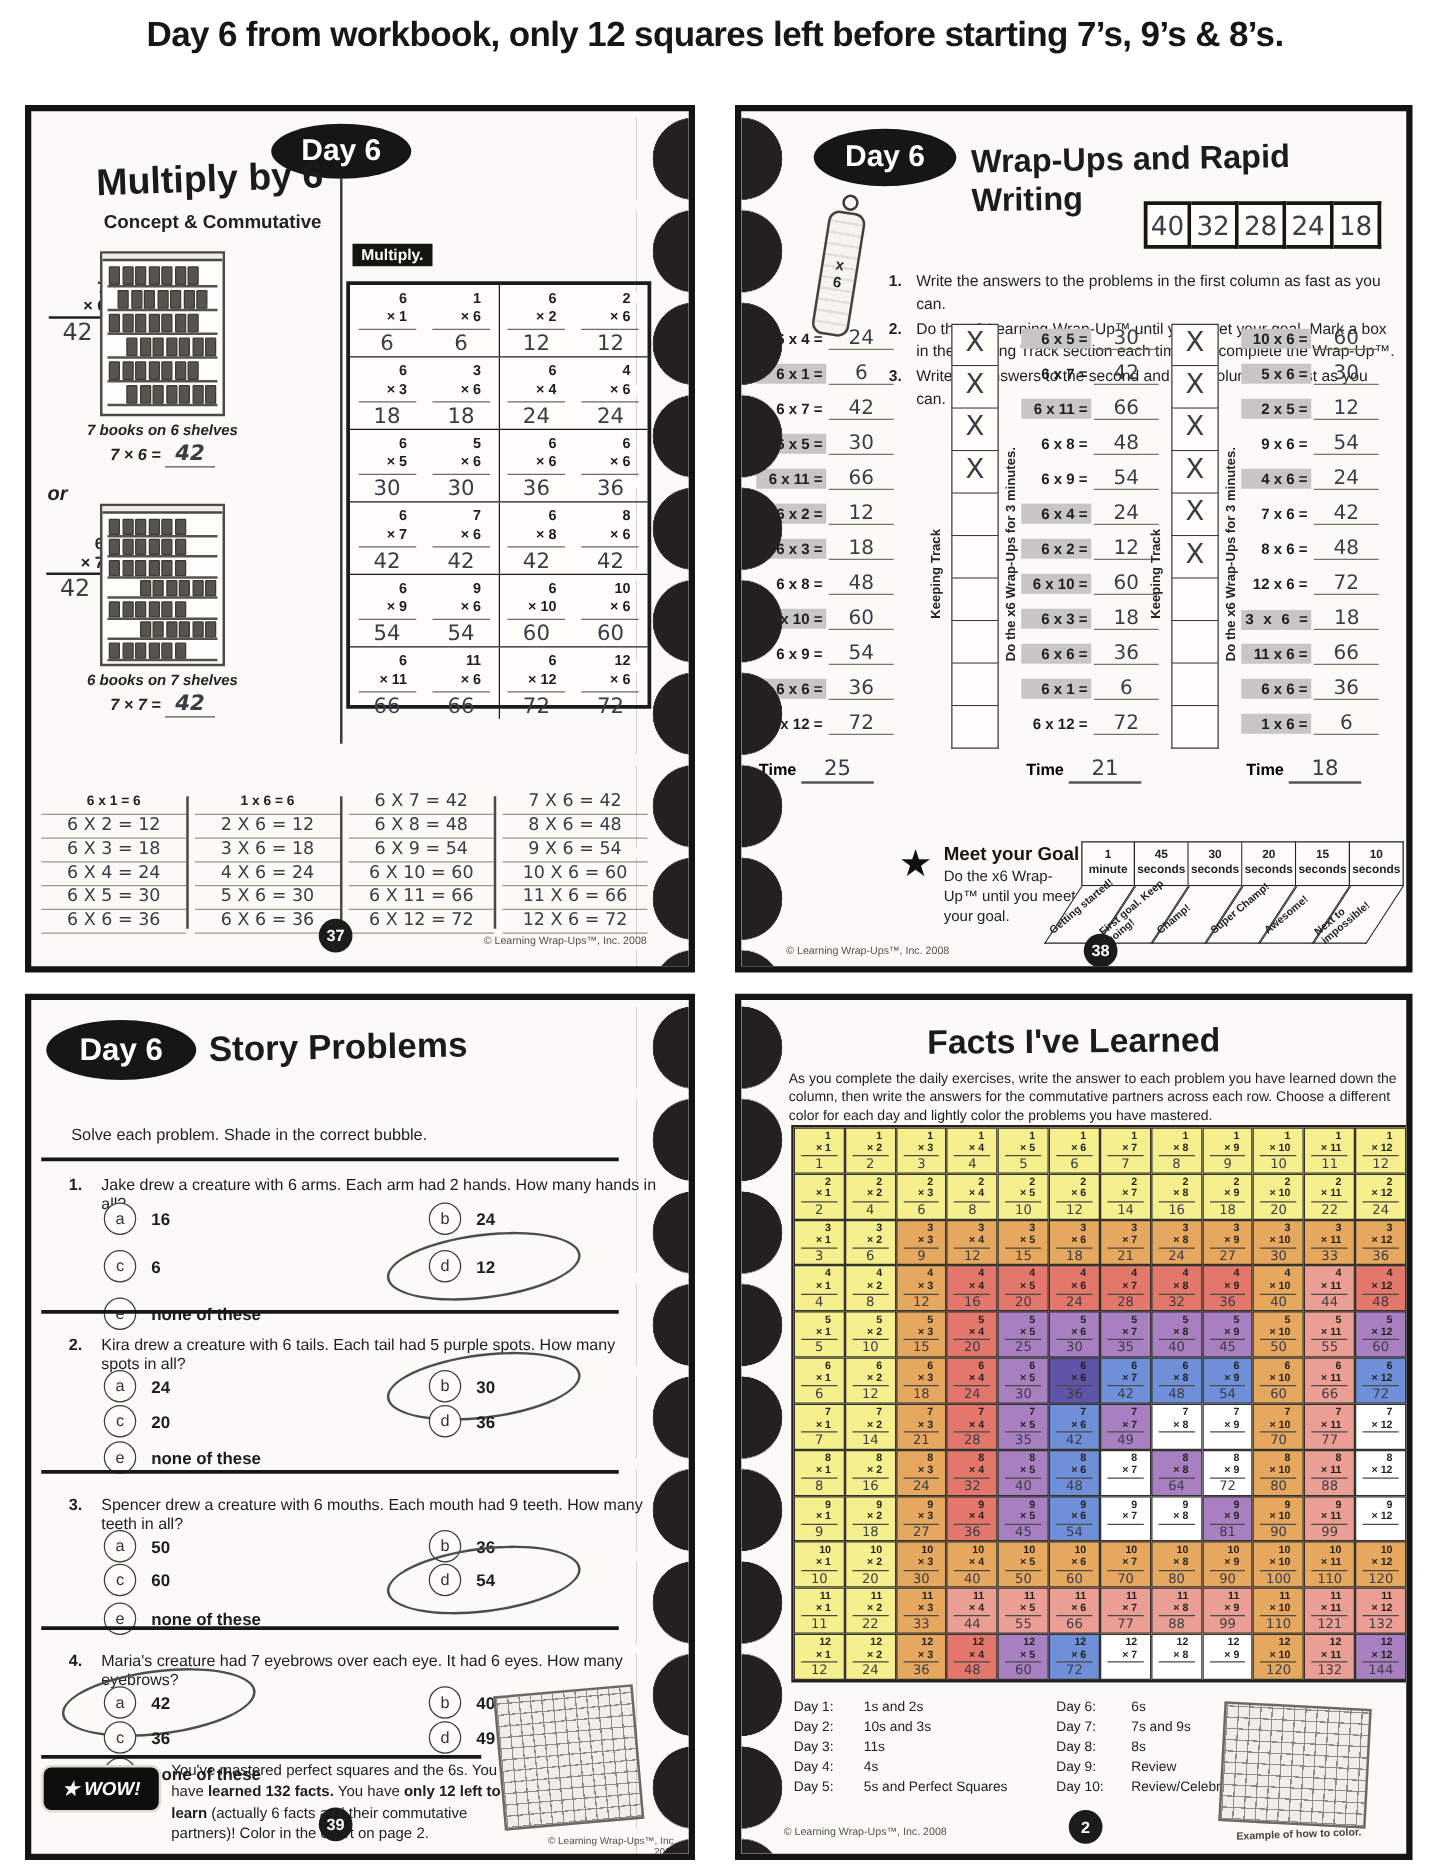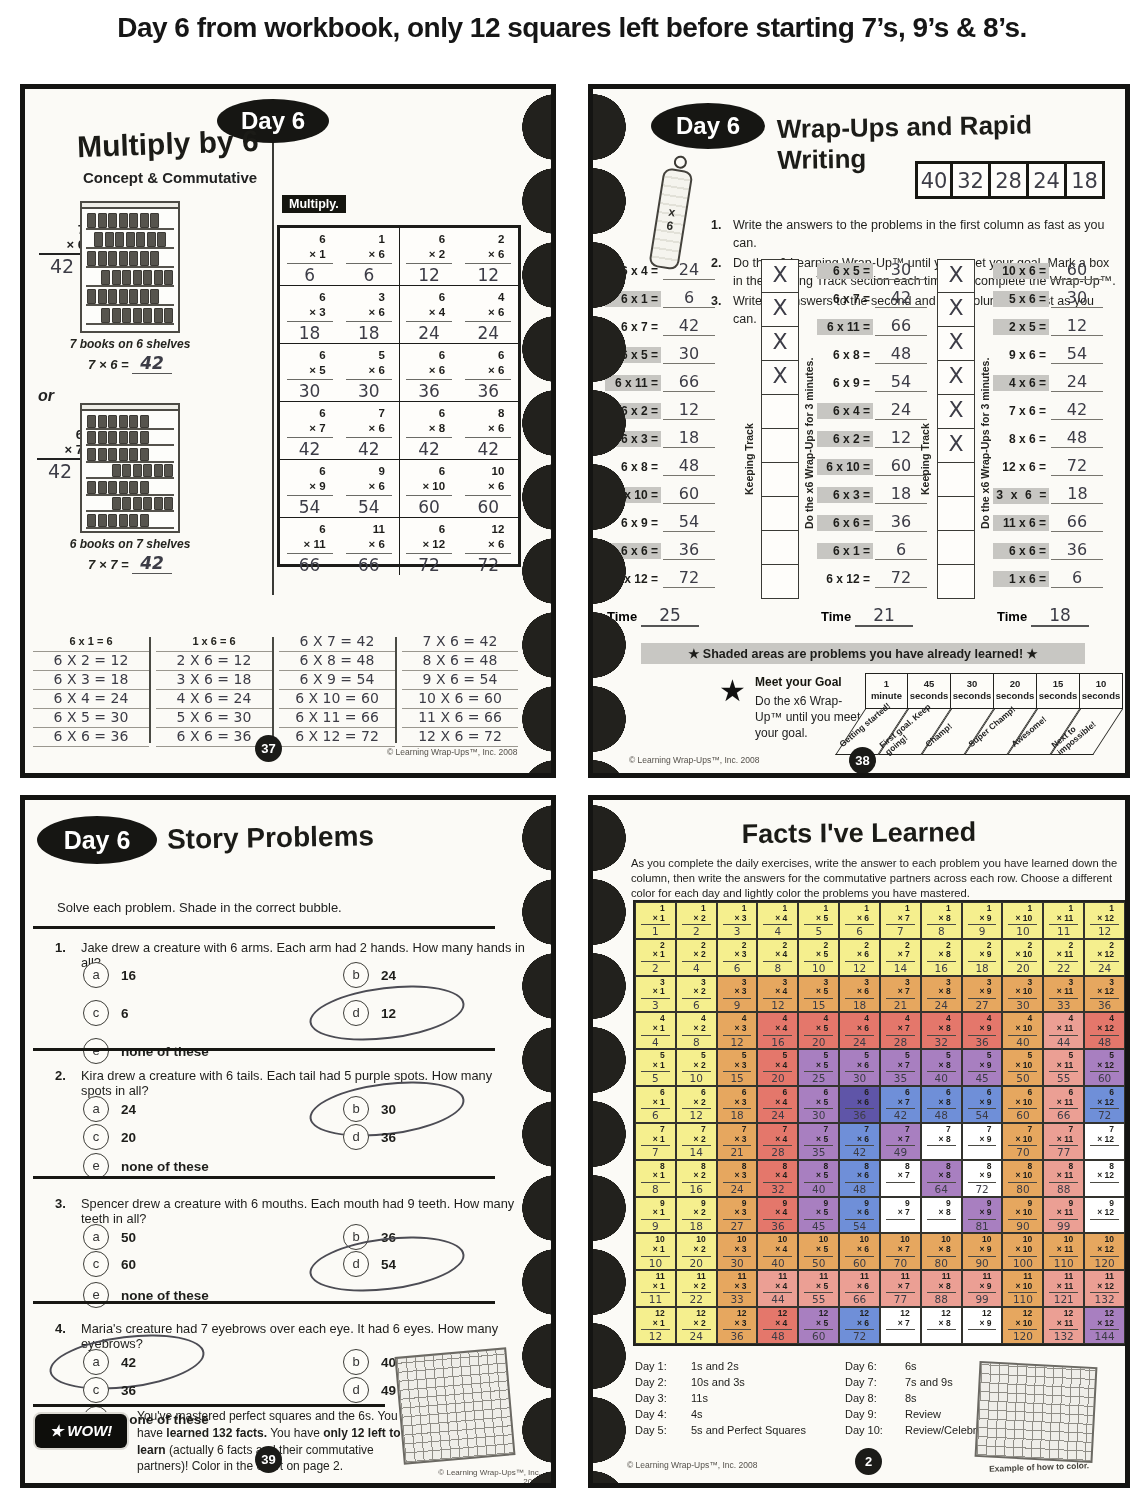--- a/index.html
+++ b/index.html
@@ -58,21 +58,21 @@
   .plabel.sh{background:#c7c6c2;}
   .pline{display:inline-block;width:52px;border-bottom:1.8px solid #77756e;text-align:center;font-size:16px;margin-left:2px;line-height:1.1;}
   .track{position:absolute;}
   .tbox{width:38px;height:34px;border:1.8px solid #3a3a35;border-top:none;background:#fefdfa;text-align:center;font-size:22px;line-height:30px;}
   .tbox:first-child{border-top:1.8px solid #3a3a35;}
   .vlab{position:absolute;writing-mode:vertical-rl;transform:rotate(180deg);font-size:10.5px;font-weight:bold;color:#262622;}
   .timerow{position:absolute;font-size:13px;font-weight:800;}
   .timerow .tl{display:inline-block;width:58px;border-bottom:2px solid #555;text-align:center;font-weight:normal;font-size:17px;margin-left:4px;}
   .shadednote{position:absolute;background:#c8c7c3;color:#1d1d1a;font-size:12.5px;font-weight:800;text-align:center;padding:3px 0;}
   .goalstar{position:absolute;font-size:30px;color:#111;}
-  .goaltitle{position:absolute;font-size:12px;font-weight:800;color:#16160f;}
+  .goaltitle{position:absolute;font-size:15px;font-weight:800;color:#16160f;}
   .goaltext{position:absolute;font-size:12px;color:#222;line-height:1.35;}
   .gcell{position:absolute;width:43px;height:36px;border:1.7px solid #22221e;border-left:none;background:#fdfcf8;font-size:9.5px;font-weight:bold;text-align:center;padding-top:4px;line-height:1.3;color:#222;}
   .gcell.first{border-left:1.7px solid #22221e;}
   .slant{position:absolute;width:43px;height:46px;border:1.7px solid #22221e;border-top:none;background:#fdfcf8;transform:skewX(-33deg);transform-origin:0 0;}
   .slanttext{position:absolute;font-size:8.5px;font-weight:bold;color:#222;transform:rotate(-40deg);transform-origin:0 50%;width:76px;line-height:1.1;}
   
   .p39-title{position:absolute;font-size:28px;font-weight:800;transform:rotate(-1deg);color:#1b1b17;}
   .p39-instr{position:absolute;font-size:13px;color:#222;}
   .divider{position:absolute;height:2.5px;background:#171713;}
   .probnum{position:absolute;font-size:13px;font-weight:800;color:#1d1d1a;}
@@ -453,21 +453,20 @@
       <div class="tbox hw"></div>
       <div class="tbox hw"></div>
     </div>
   <div class="vlab" style="left:326px;top:276px;height:130px;">Keeping Track</div>
   <div class="vlab" style="left:386px;top:200px;height:240px;">Do the x6 Wrap-Ups for 3 minutes.</div>
 
   <div class="timerow" style="left:14px;top:516px;"><span>Time</span><span class="tl hw">25</span></div>
   <div class="timerow" style="left:228px;top:516px;"><span>Time</span><span class="tl hw">21</span></div>
   <div class="timerow" style="left:404px;top:516px;"><span>Time</span><span class="tl hw">18</span></div>
 
-  <div class="shadednote" style="left:48px;top:554px;width:444px;">★ Shaded areas are problems you have already learned! ★</div>
   <div class="goalstar" style="left:126px;top:584px;">★</div>
   <div class="goaltitle" style="left:162px;top:586px;">Meet your Goal</div>
   <div class="goaltext" style="left:162px;top:604px;width:108px;">Do the x6 Wrap-Up™ until you meet your goal.</div>
   <div id="goalcells">
       <div class="gcell first" style="left: 272px; top: 584px;">
         <div>1</div>
         <div>minute</div>
       </div>
       <div class="gcell" style="left: 315px; top: 584px;">
         <div>45</div>
@@ -498,21 +497,21 @@
       <div class="slant" style="left: 358px; top: 620px;"></div>
       <div class="slanttext" style="left: 334px; top: 652px;">Champ!</div>
       <div class="slant" style="left: 401px; top: 620px;"></div>
       <div class="slanttext" style="left: 377px; top: 652px;">Super Champ!</div>
       <div class="slant" style="left: 444px; top: 620px;"></div>
       <div class="slanttext" style="left: 420px; top: 652px;">Awesome!</div>
       <div class="slant" style="left: 487px; top: 620px;"></div>
       <div class="slanttext" style="left: 463px; top: 652px;">Next to impossible!</div>
     </div>
 
-  <div class="pgcircle" style="left:256px;top:658px;">38</div>
+  <div class="pgcircle" style="left:274px;top:658px;">38</div>
   <div class="copyright" style="left:36px;top:666px;">© Learning Wrap-Ups™, Inc. 2008</div>
   <div class="scallop-l"></div>
 </section>
 
 <section class="page" style="left:20px;top:795px;width:536px;height:693px;">
   <div class="badge" style="left:12px;top:16px;width:120px;height:48px;font-size:25px;">Day 6</div>
   <div class="p39-title" style="left:142px;top:22px;">Story Problems</div>
   <div class="p39-instr" style="left:32px;top:100px;">Solve each problem. Shade in the correct bubble.</div>
   <div class="divider" style="left:8px;top:126px;width:462px;"></div>
   <div id="p39problems">

